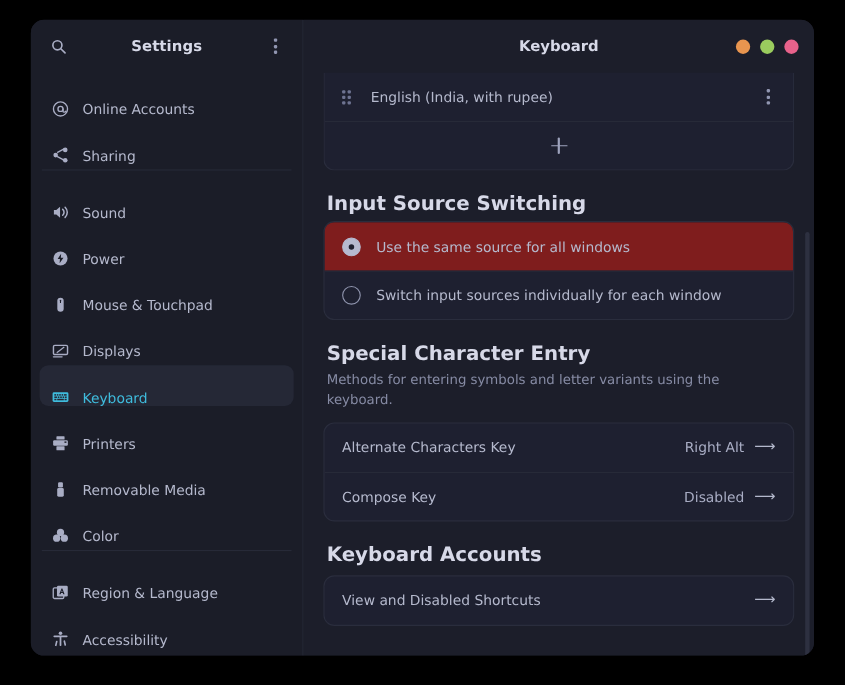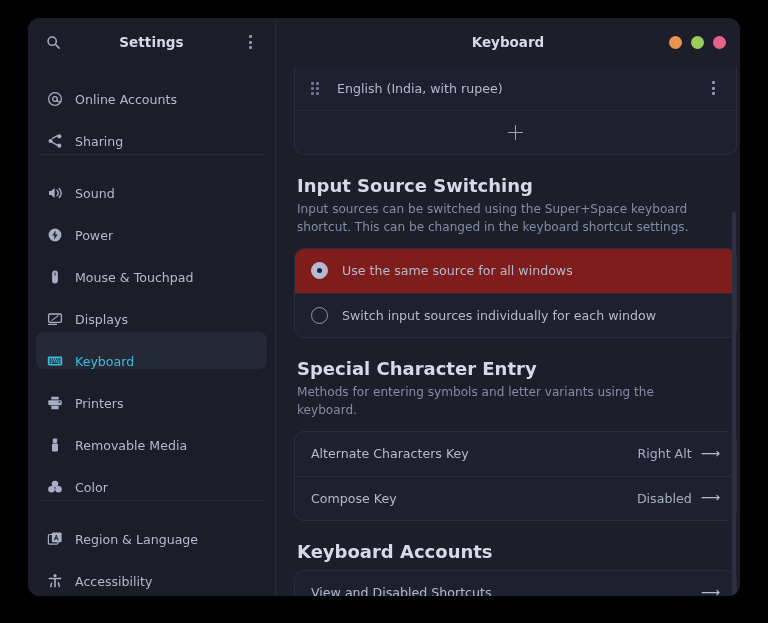--- a/index.html
+++ b/index.html
@@ -132,21 +132,21 @@
     z-index: 2;
   }
   .win-dot {
     width: 13px; height: 13px;
     border-radius: 50%;
   }
 
   .content-body {
     flex: 1;
     overflow: hidden;
-    padding: 0 3px 0 18px;
+    padding: 0 18px 0 18px;
     position: relative;
   }
 
   
   .card {
     background: #1e2030;
     border: 1px solid #2a2d3d;
     border-radius: 10px;
     overflow: hidden;
   }
@@ -496,21 +496,20 @@
                 <i></i>
               </span>
           </span>
         </div>
         <div class="add-row">
           <span class="plus"></span>
         </div>
       </div>
 
       <div class="section-title">Input Source Switching</div>
-      <div class="section-desc">Input sources can be switched using the Super+Space keyboard shortcut. This can be changed in the keyboard shortcut settings.</div>
 
       <div class="card">
         <div class="row highlight">
           <span class="radio checked"></span>
           <span class="row-label">Use the same source for all windows</span>
         </div>
         <div class="row">
           <span class="radio"></span>
           <span class="row-label">Switch input sources individually for each window</span>
         </div>

